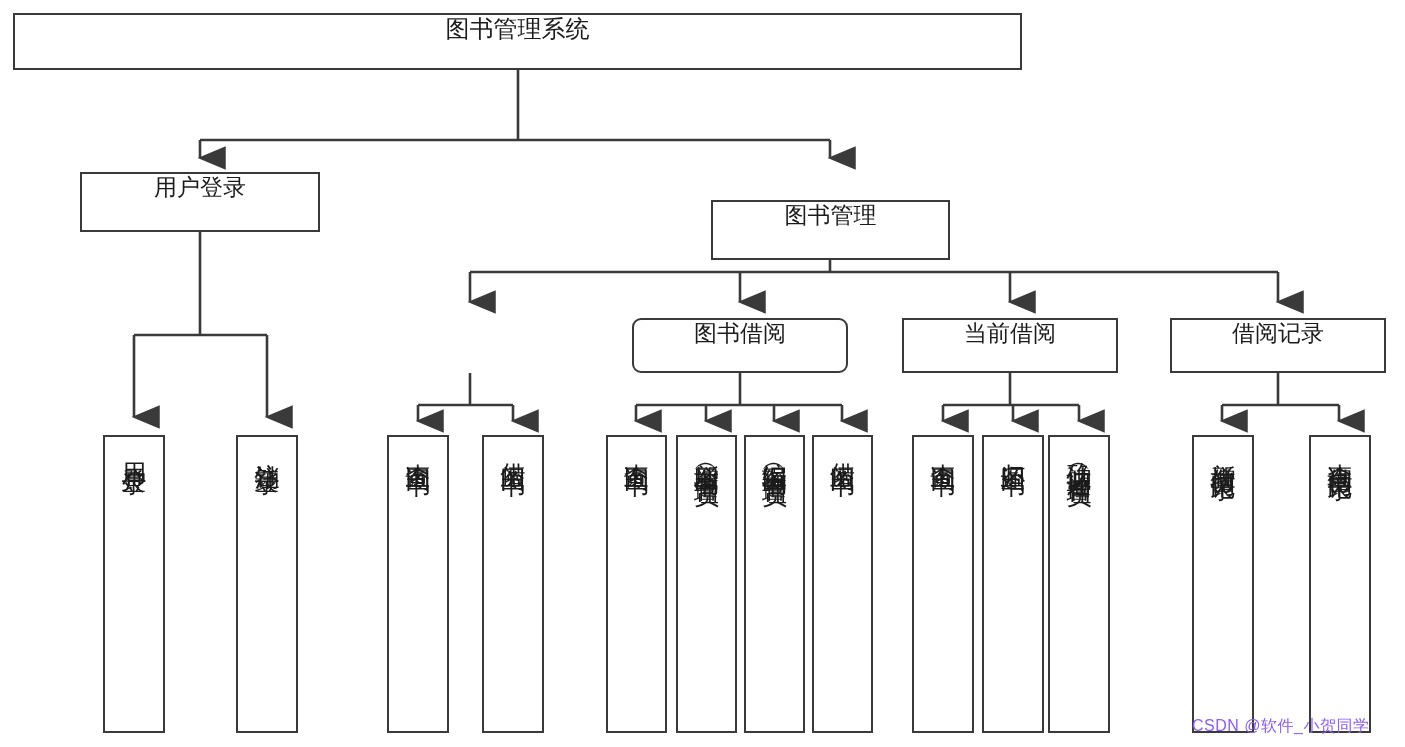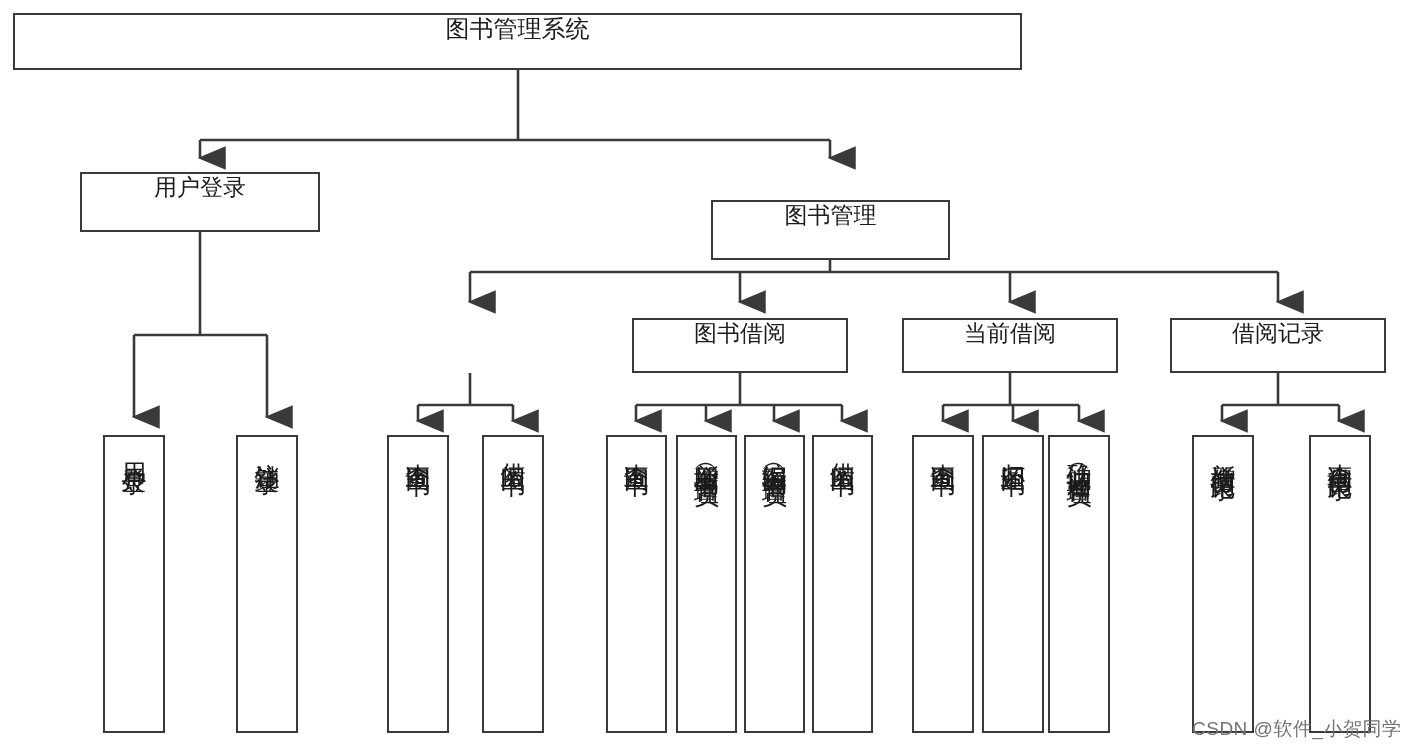--- a/index.html
+++ b/index.html
@@ -60,22 +60,22 @@
     text-orientation: upright;
     font-size: 25px;
     letter-spacing: 3px;
     line-height: 1;
     white-space: nowrap;
   }
   #watermark {
     position: absolute;
     left: 1192px;
     top: 716px;
-    font-size: 19px;
-    color: #737373;
+    font-size: 16px;
+    color: #8b5cf6;
     letter-spacing: 0.5px;
     white-space: nowrap;
     z-index: 5;
   }
 </style>
 </head>
 <body>
 
 <div id="canvas">
 
@@ -137,21 +137,21 @@
 
   <div class="node horiz" style="left:80px; top:172px; width:240px; height:60px;">
     <span class="label">用户登录</span>
   </div>
 
   <div class="node horiz" style="left:711px; top:172px; width:239px; height:60px;margin-top:28px;">
     <span class="label">图书管理</span>
   </div>
 
 
-  <div class="node horiz" style="left:632px; top:318px; width:216px; height:55px;">
+  <div class="node horiz" style="left:632px; top:318px; width:216px; height:55px;border-radius:9px;">
     <span class="label">图书借阅</span>
   </div>
 
   <div class="node horiz" style="left:902px; top:318px; width:216px; height:55px;">
     <span class="label">当前借阅</span>
   </div>
 
   <div class="node horiz" style="left:1170px; top:318px; width:216px; height:55px;">
     <span class="label">借阅记录</span>
   </div>

